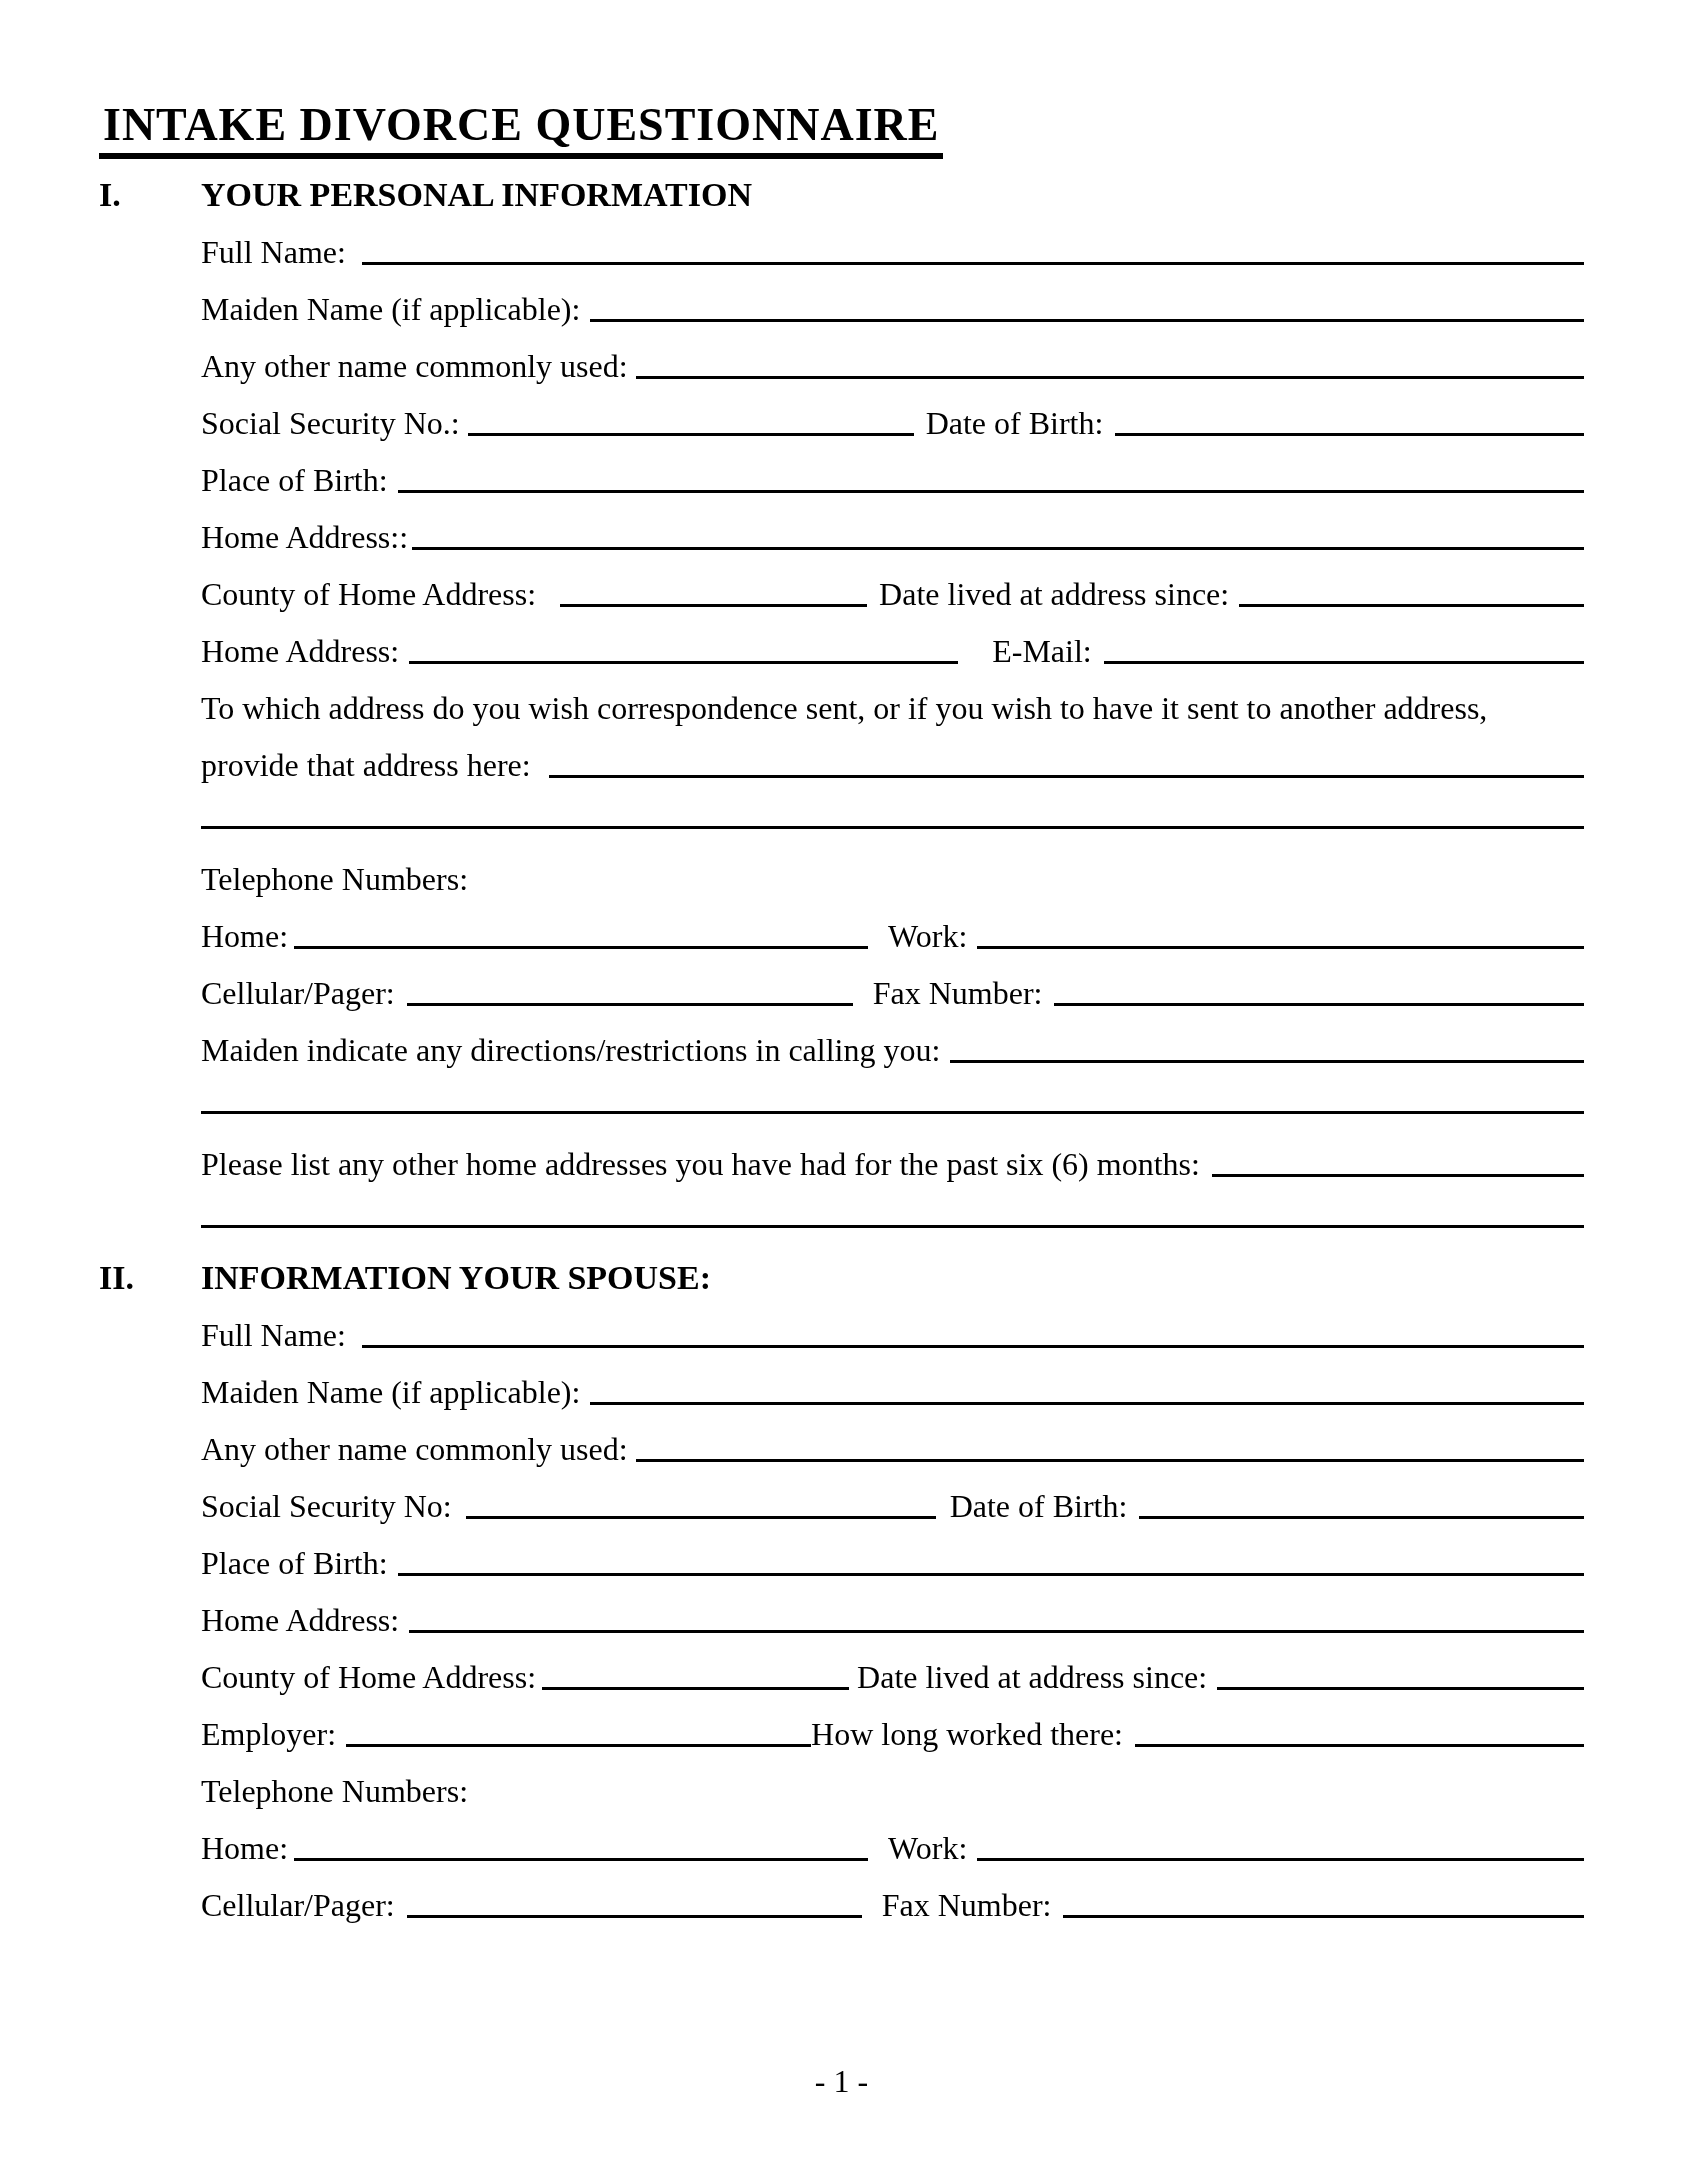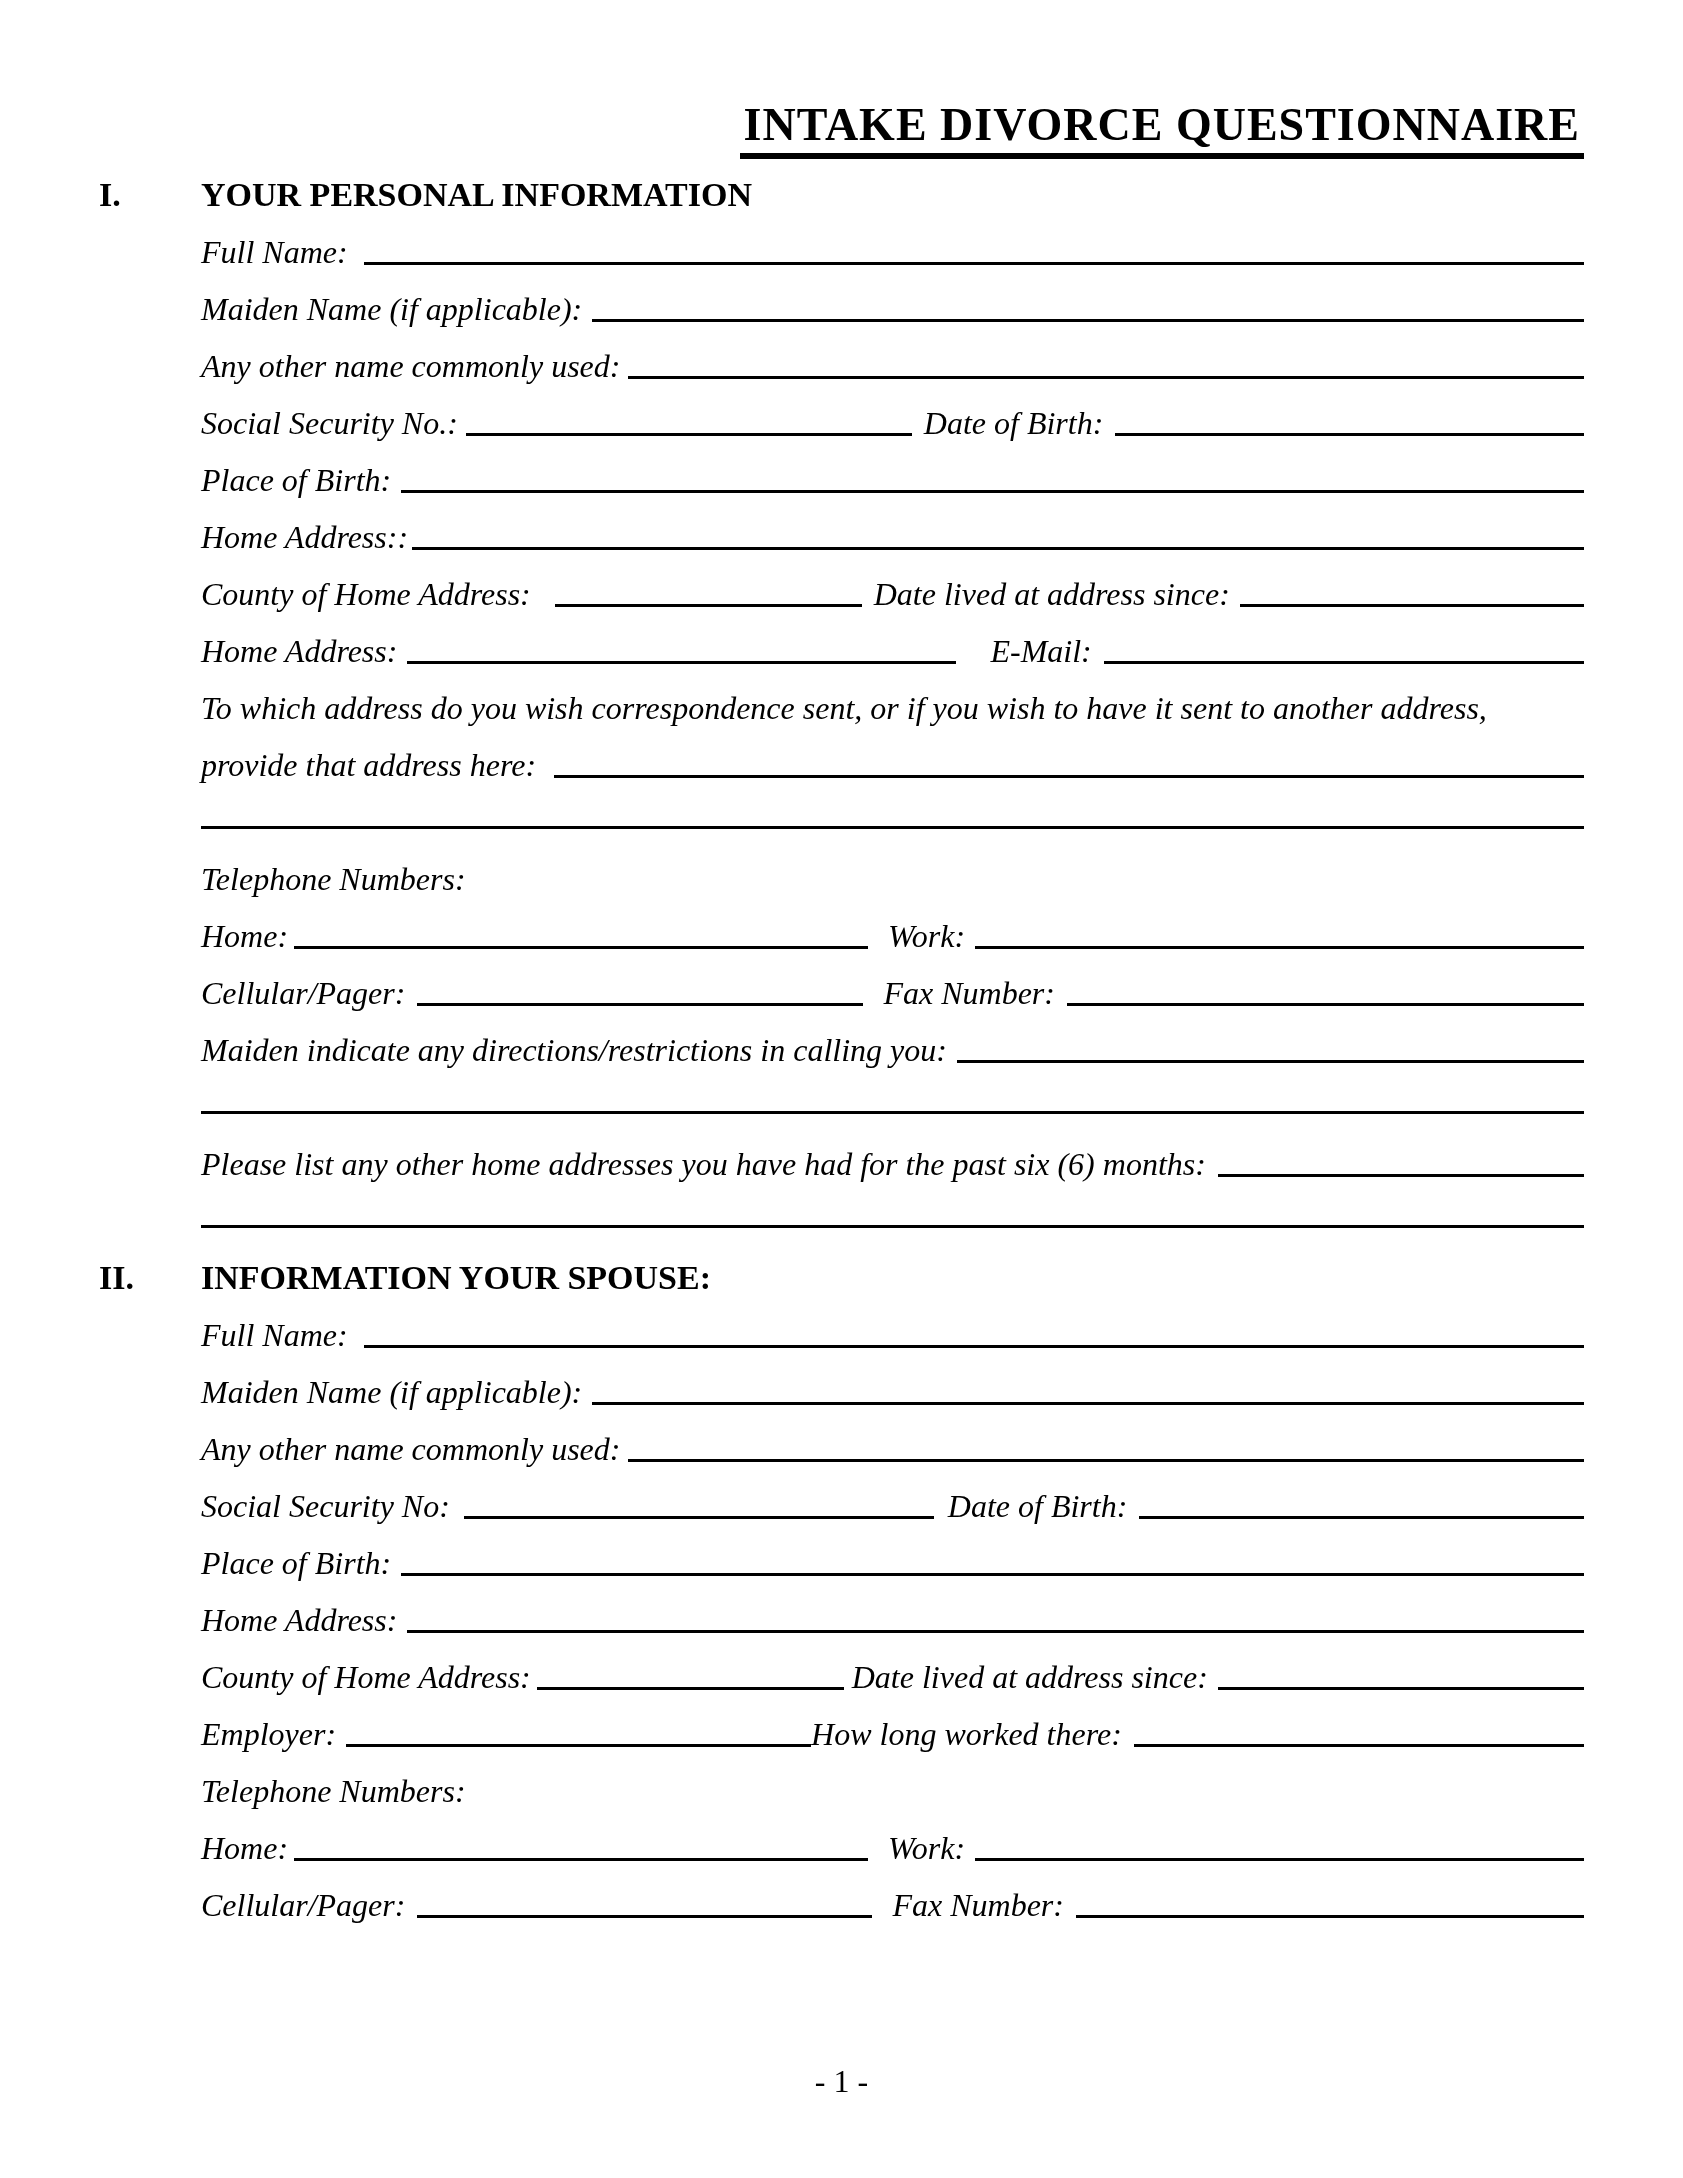--- a/index.html
+++ b/index.html
@@ -6,21 +6,21 @@
   .page {
     position:relative;
     width:1683px; height:2178px;
     box-sizing:border-box;
     padding:99px 99px 0 99px;
     background:#ffffff;
     color:#000000;
     font-family:"Liberation Serif","DejaVu Serif",serif;
     font-size:32px;
   }
-  .title-wrap { height:59px; text-align:right; }
+  .title-wrap { height:59px; text-align:left; }
   .doc-title {
     display:inline-block;
     font-size:46px; font-weight:700; line-height:51px;
     letter-spacing:1px;
     border-bottom:6px solid #000;
     padding:0 4px 3px 4px;
     white-space:nowrap;
   }
   .sec-header {
     display:flex; align-items:flex-end;
@@ -28,21 +28,21 @@
     font-weight:700; font-size:34px;
   }
   .sec-header .numeral { flex:0 0 102px; line-height:40px; }
   .sec-header .sec-title { line-height:40px; white-space:nowrap; }
   .row {
     display:flex; align-items:flex-end;
     height:57px;
     margin-left:102px;
   }
   .row.blank { margin-top:-6px; margin-bottom:6px; }
-  .lbl { white-space:nowrap; line-height:40px;font-style:italic; }
+  .lbl { white-space:nowrap; line-height:40px; }
   .ul {
     display:block;
     height:0;
     border-bottom:3px solid #000;
     margin-bottom:7px;
   }
   .fill { flex:1 1 auto; }
   .footer {
     position:absolute; left:0; right:0; top:2062px;
     text-align:center;

